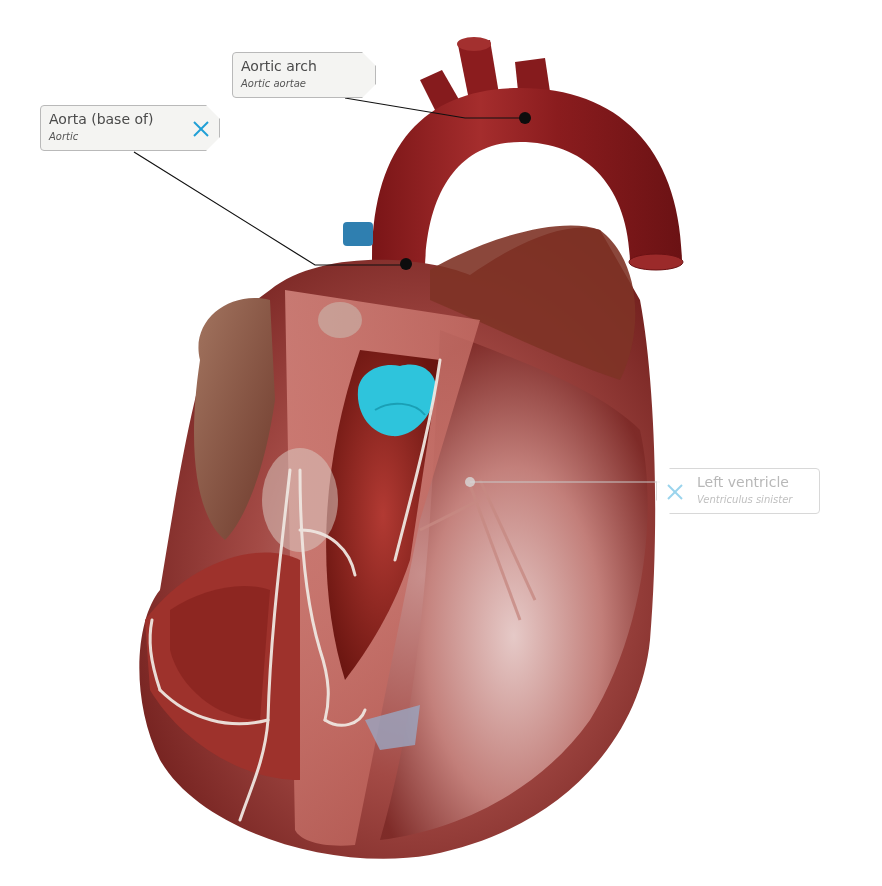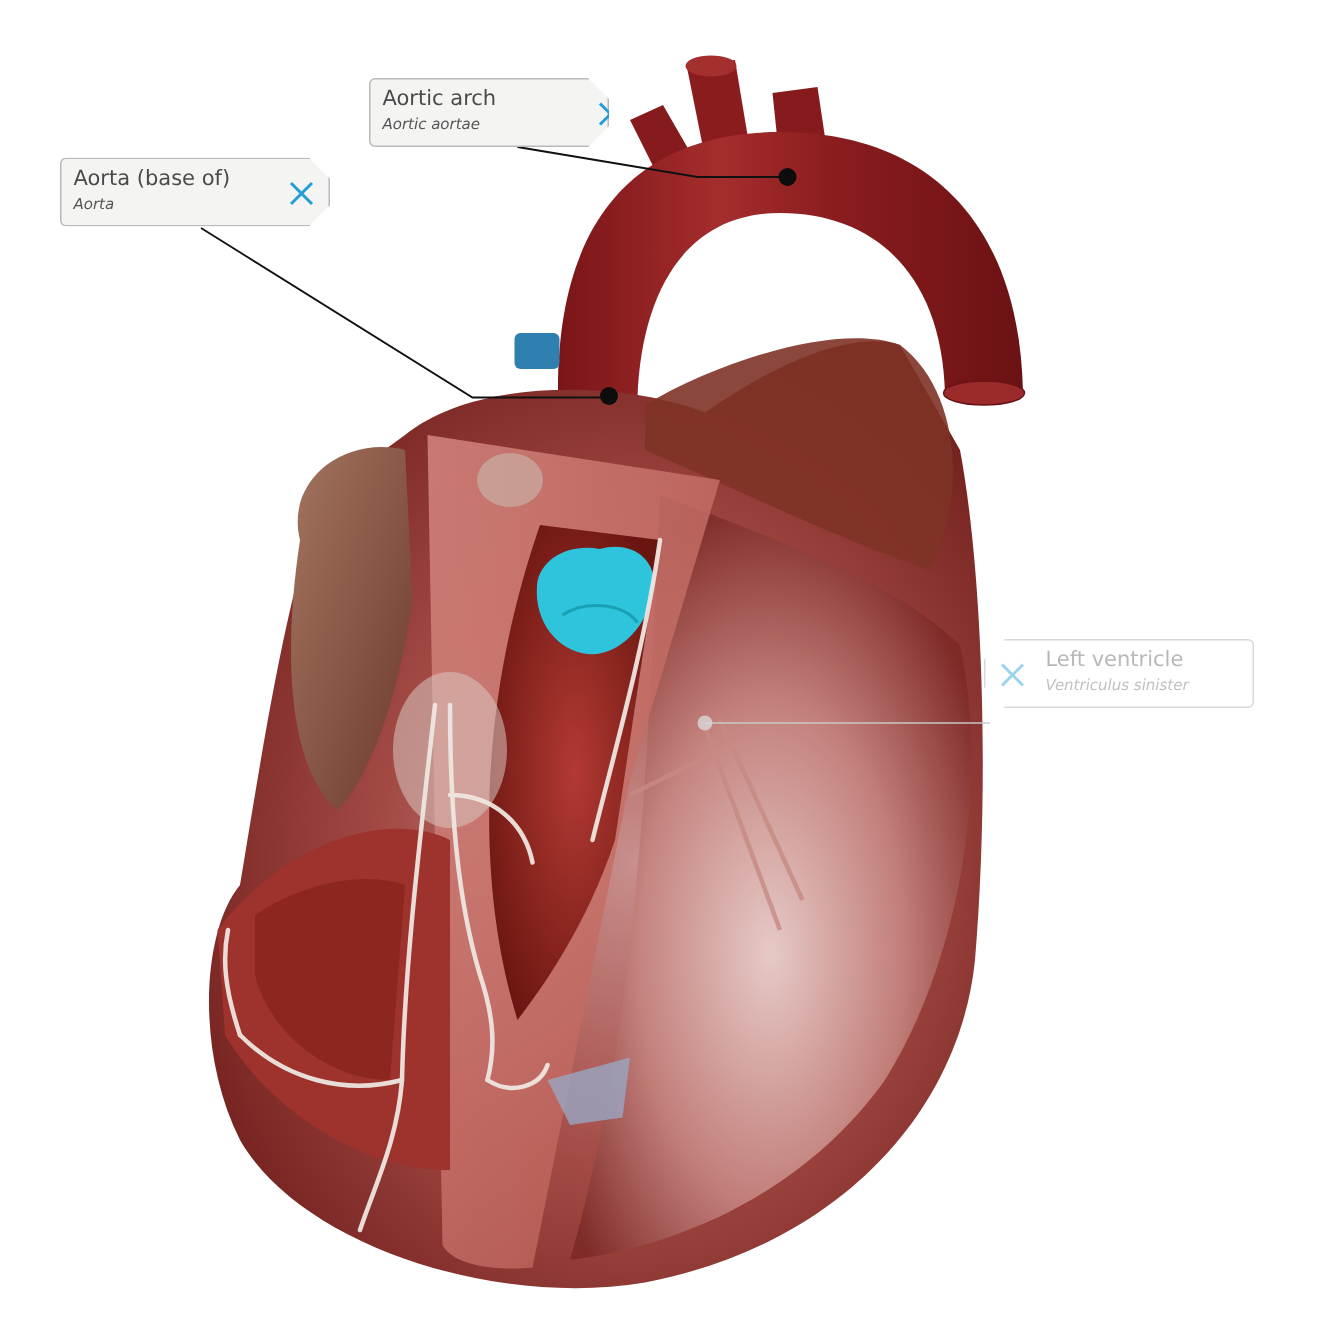--- a/index.html
+++ b/index.html
@@ -109,38 +109,38 @@
     <polyline points="345,98 465,118 525,118" stroke="#111" stroke-width="1.2" fill="none"></polyline>
     <polyline points="134,152 315,265 406,265" stroke="#111" stroke-width="1.2" fill="none"></polyline>
     <line x1="470" y1="482" x2="660" y2="482" stroke="#c9c9c9" stroke-width="1"></line>
   </g>
 
   <circle cx="525" cy="118" r="6" fill="#0d0d0d"></circle>
   <circle cx="406" cy="264" r="6" fill="#0d0d0d"></circle>
   <circle cx="470" cy="482" r="5" fill="#d8d8d8" opacity="0.8"></circle>
 </svg>
 
-<div class="label" style="left:246px; top:52px; width:160px;">
+<div class="label" style="left:232px; top:52px; width:144px;">
   <span class="title">Aortic arch</span>
   <span class="sub">Aortic aortae</span>
   <svg class="close" style="left:150px;" viewBox="0 0 20 20">
     <line x1="3" y1="3" x2="17" y2="17" stroke="#1f9fd6" stroke-width="2"></line>
     <line x1="17" y1="3" x2="3" y2="17" stroke="#1f9fd6" stroke-width="2"></line>
   </svg>
 </div>
 
 <div class="label" style="left:40px; top:105px; width:180px;text-align:center;">
   <span class="title">Aorta (base of)</span>
-  <span class="sub">Aorta</span>
+  <span class="sub">Aortic</span>
   <svg class="close" style="left:150px;" viewBox="0 0 20 20">
     <line x1="3" y1="3" x2="17" y2="17" stroke="#1f9fd6" stroke-width="2"></line>
     <line x1="17" y1="3" x2="3" y2="17" stroke="#1f9fd6" stroke-width="2"></line>
   </svg>
 </div>
 
-<div class="label faded left-notch" style="left:656px; top:426px; width:180px;">
+<div class="label faded left-notch" style="left:656px; top:468px; width:164px;">
   <svg class="close" style="left:8px; opacity:0.45;" viewBox="0 0 20 20">
     <line x1="3" y1="3" x2="17" y2="17" stroke="#1f9fd6" stroke-width="2"></line>
     <line x1="17" y1="3" x2="3" y2="17" stroke="#1f9fd6" stroke-width="2"></line>
   </svg>
   <span class="title" style="left:40px;">Left ventricle</span>
   <span class="sub" style="left:40px;text-align:center;">Ventriculus sinister</span>
 </div>
 
 </body></html>

